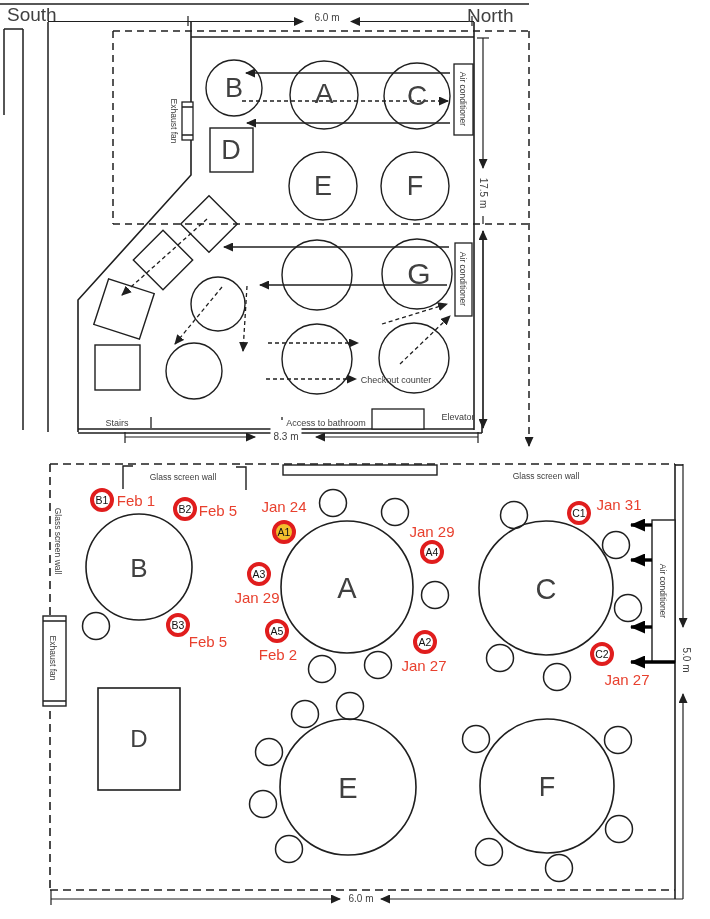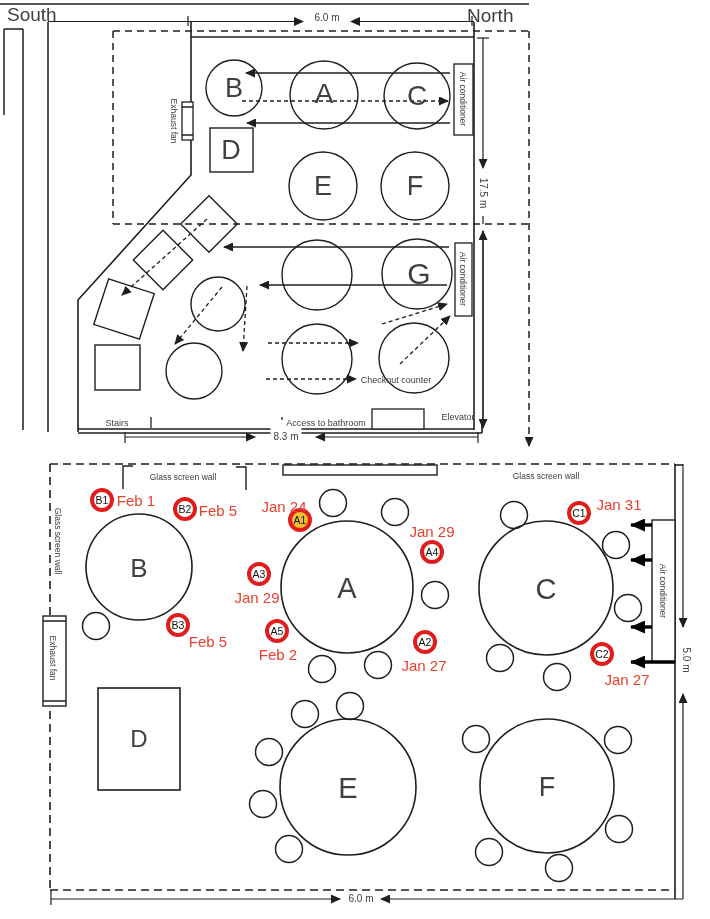--- a/index.html
+++ b/index.html
@@ -225,21 +225,21 @@
   <div class="lbl tl" style="left:139px;top:568px;font-size:26px;">B</div>
   <div class="lbl tl" style="left:347px;top:588px;font-size:29px;">A</div>
   <div class="lbl tl" style="left:546px;top:589px;font-size:29px;">C</div>
   <div class="lbl tl" style="left:139px;top:739px;font-size:24px;">D</div>
   <div class="lbl tl" style="left:348px;top:788px;font-size:29px;">E</div>
   <div class="lbl tl" style="left:547px;top:787px;font-size:27px;">F</div>
 
   <div class="pm" style="left:102px;top:500px;">B1</div>
   <div class="pm" style="left:185px;top:509px;">B2</div>
   <div class="pm" style="left:178px;top:625px;">B3</div>
-  <div class="pm index" style="left:284px;top:520px;margin-left:16px;">A1</div>
+  <div class="pm index" style="left:284px;top:532px;">A1</div>
   <div class="pm" style="left:259px;top:574px;">A3</div>
   <div class="pm" style="left:277px;top:631px;">A5</div>
   <div class="pm" style="left:432px;top:552px;">A4</div>
   <div class="pm" style="left:425px;top:642px;">A2</div>
   <div class="pm" style="left:579px;top:513px;">C1</div>
   <div class="pm" style="left:602px;top:654px;">C2</div>
 
   <div class="lbl date" style="left:136px;top:500px;">Feb 1</div>
   <div class="lbl date" style="left:218px;top:510px;">Feb 5</div>
   <div class="lbl date" style="left:208px;top:641px;">Feb 5</div>

